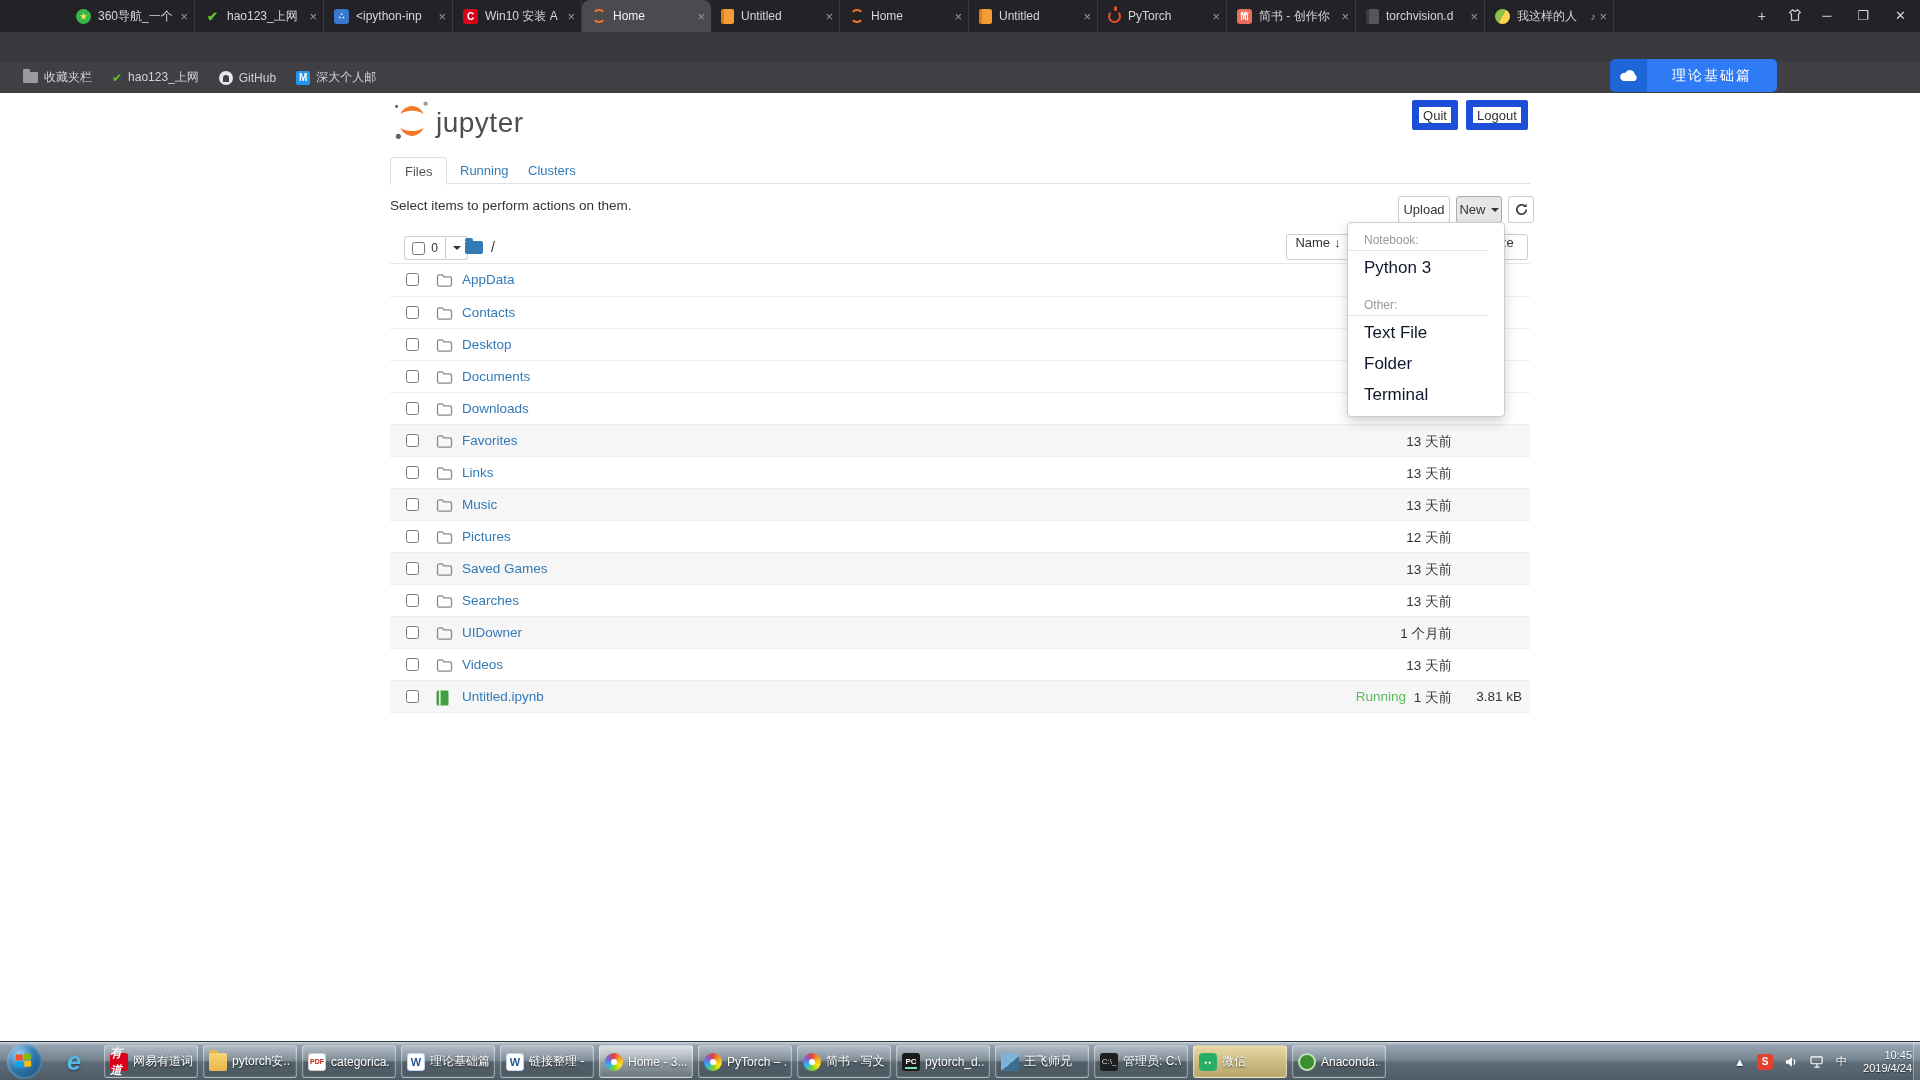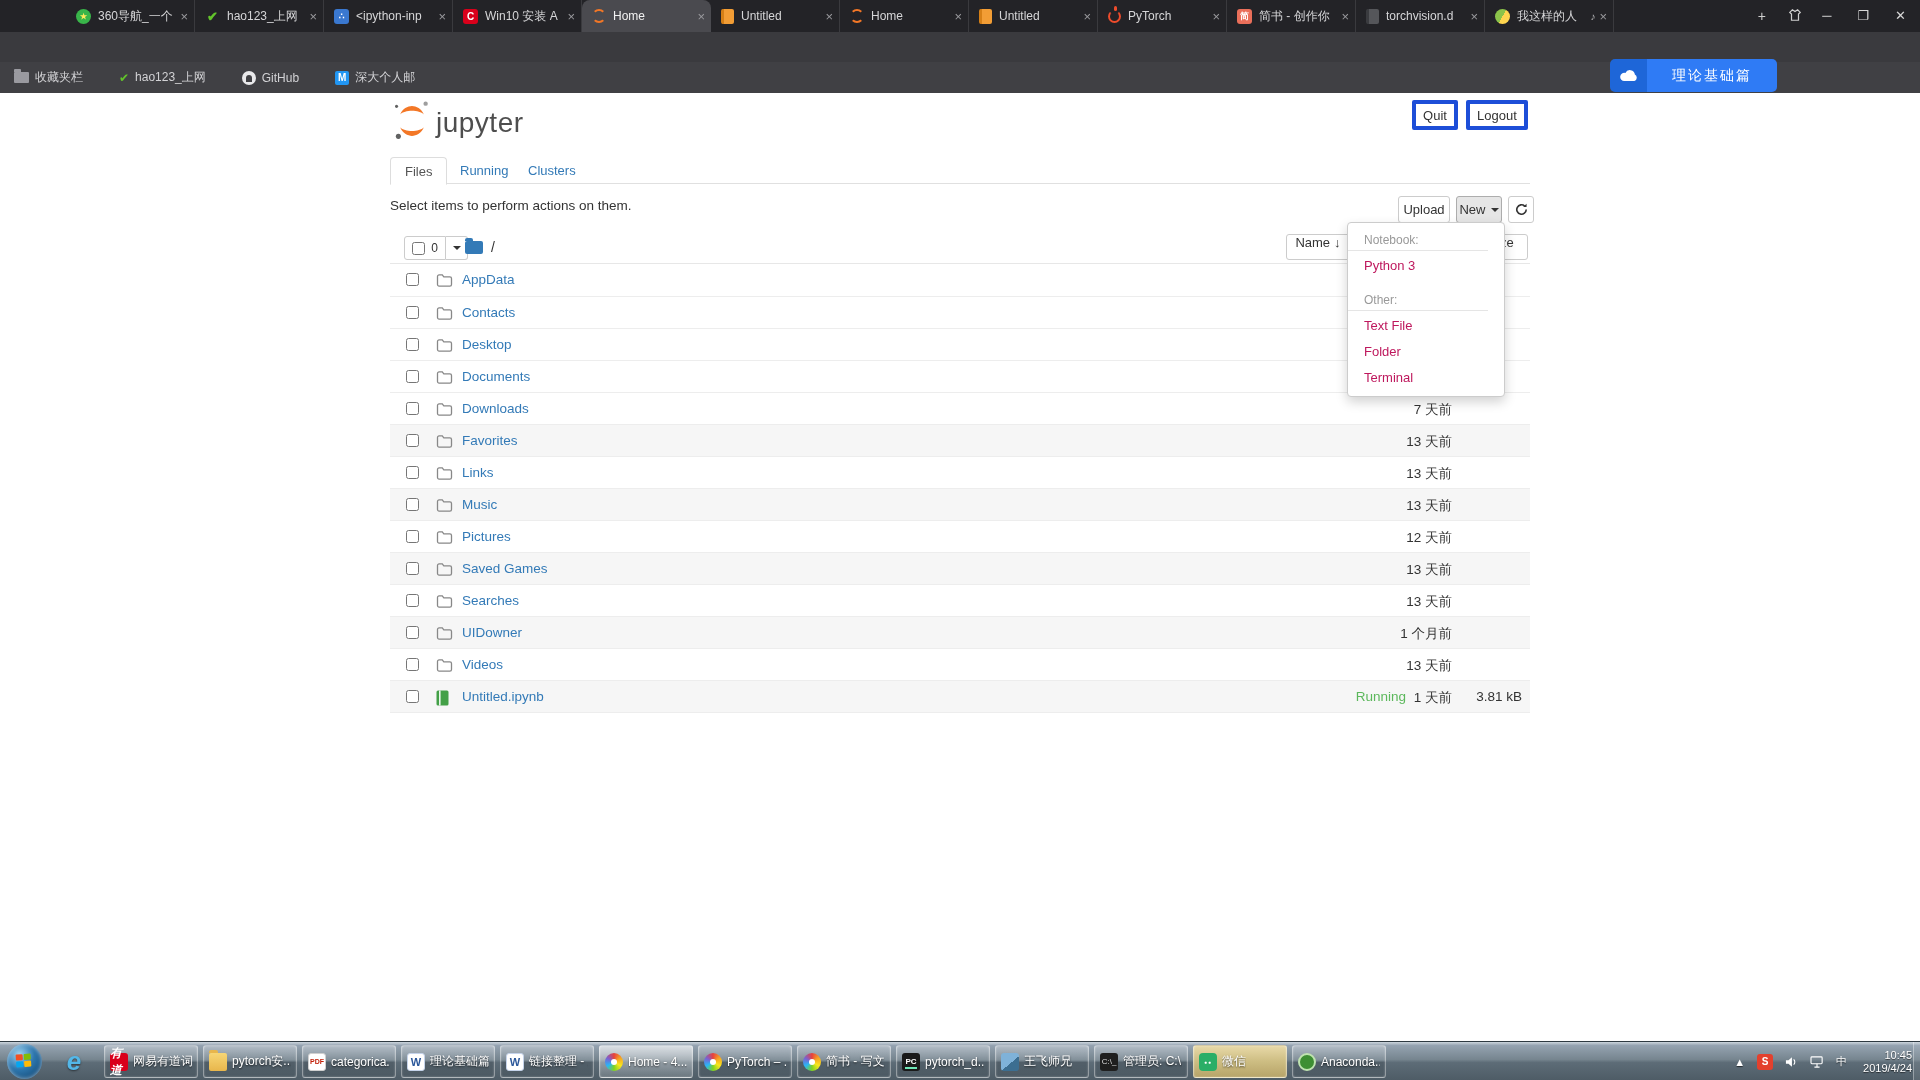--- a/index.html
+++ b/index.html
@@ -60,37 +60,37 @@
   #uploadtip { position:absolute; left:1610px; top:27px; height:33px; display:flex; z-index:9; }
   #uploadtip .cloudbox { width:37px; background:#1e66d8; border-radius:5px 0 0 5px; display:flex; align-items:center; justify-content:center; }
   #uploadtip .tipbody { width:130px; background:#2f7bf5; border-radius:0 5px 5px 0; color:#fff; font-size:14px;
     display:flex; align-items:center; justify-content:center; letter-spacing:2px; }
   #chrome-right { position:absolute; left:1815px; top:35px; display:flex; gap:20px; align-items:center; height:24px; }
   .gridic { width:16px; height:16px; display:grid; grid-template-columns:7px 7px; grid-template-rows:7px 7px; gap:2px; }
   .gridic i { border-radius:1px; }
   .gridic i:nth-child(1){background:#4a90d9;} .gridic i:nth-child(2){background:#37b24d;}
   .gridic i:nth-child(3){background:#f59f00;} .gridic i:nth-child(4){background:#e8590c;}
 
-  #bookbar { display:flex; align-items:center; gap:36px; padding-left:14px; font-size:12px; color:#d2d2d5; }
+  #bookbar { display:flex; align-items:center; gap:20px; padding-left:23px; font-size:12px; color:#d2d2d5; }
   .bm { display:flex; align-items:center; gap:6px; }
   .bm-folder { width:15px; height:11px; background:#9a9aa0; border-radius:1px; position:relative; }
   .bm-folder::before { content:""; position:absolute; left:0; top:-3px; width:7px; height:3px; background:#9a9aa0; border-radius:1px 1px 0 0; }
   .bm-check { color:#62c32b; font-size:12px; }
   .bm-gh { width:14px; height:14px; border-radius:50%; background:#e8e8ea; position:relative; }
   .bm-gh::after{content:""; position:absolute; left:4px; top:4px; width:6px; height:7px; background:#404044; border-radius:3px 3px 0 0;}
   .bm-m { width:14px; height:14px; border-radius:2px; background:#2196f3; color:#fff; font-size:10px; font-weight:bold;
     display:flex; align-items:center; justify-content:center; }
 
   
   #page { position:absolute; left:0; top:93px; width:1920px; height:948px; background:#fff; }
   #container { position:absolute; left:390px; top:0; width:1140px; height:948px; font-size:13px; color:#333; }
 
   #brand { position:absolute; left:2px; top:6px; display:flex; align-items:flex-end; }
   #brand .word { font-size:28px; color:#4e4e4e; letter-spacing:0.5px; margin-left:4px; margin-bottom:2px; }
-  .hbtn { position:absolute; top:7px; height:30px; border:4px solid #1d4ed8; border-radius:2px; background:#fff;
+  .hbtn { position:absolute; top:7px; height:30px; border:7px solid #1d4ed8; border-radius:2px; background:#fff;
     font-size:13px; color:#333; display:flex; align-items:center; justify-content:center; }
   #quit { left:1022px; width:46px; }
   #logout { left:1076px; width:62px; }
 
   #jtabs { position:absolute; left:0; top:64px; width:1140px; height:27px; border-bottom:1px solid #e0e0e0; }
   .jtab { position:absolute; top:0; height:27px; padding:0 14px; display:flex; align-items:center; font-size:13px; }
   .jtab.active { border:1px solid #ddd; border-bottom:1px solid #fff; border-radius:4px 4px 0 0; color:#555; background:#fff; height:28px; }
   .jtab.link { color:#337ab7; }
 
   #hint { position:absolute; left:0; top:105px; font-size:13.5px; color:#333; }
@@ -98,21 +98,21 @@
     font-size:13px; color:#333; display:flex; align-items:center; justify-content:center; gap:5px; }
   #upload { left:1008px; width:52px; }
   #newbtn { left:1066px; width:46px; background:#e6e6e6; border-color:#adadad; }
   .caret { width:0; height:0; border-left:4px solid transparent; border-right:4px solid transparent; border-top:4px solid #333; }
   #refresh { left:1118px; width:26px; }
 
   
   #newmenu { position:absolute; left:957px; top:129px; width:158px; background:#fff; border:1px solid #ccc;
     border-radius:4px; box-shadow:0 5px 12px rgba(0,0,0,.18); z-index:50; padding:5px 0; }
   .mhead { font-size:12px; color:#999; padding:5px 0 3px 16px; margin:0 16px 2px 0; border-bottom:1px solid #e5e5e5; }
-  .mitem { font-size:13px; color:#be185d; padding:5px 16px 6px 16px; }
+  .mitem { font-size:17px; color:#0f172a; padding:5px 16px 6px 16px; }
   .mdiv { height:9px; }
 
   
   #listhead { position:absolute; left:0; top:141px; width:1140px; height:30px; border-bottom:1px solid #e7e7e7; }
   .cbgroup { position:absolute; left:14px; top:2px; height:24px; display:flex; }
   .cbgroup .cbox { width:42px; height:24px; border:1px solid #ccc; border-radius:3px 0 0 3px; background:#fff;
     display:flex; align-items:center; justify-content:center; gap:6px; font-size:12px; color:#333; }
   .cbgroup .cbcaret { width:22px; height:24px; border:1px solid #ccc; border-left:none; border-radius:0 3px 3px 0;
     background:#fff; display:flex; align-items:center; justify-content:center; }
   input[type=checkbox]{ width:13px; height:13px; }
@@ -581,21 +581,21 @@
     <div class="tkb">
         <span class="tkic ic-word">W</span>
         <span class="lbl">理论基础篇...</span>
       </div>
     <div class="tkb">
         <span class="tkic ic-word">W</span>
         <span class="lbl">链接整理 - ...</span>
       </div>
     <div class="tkb active">
         <span class="tkic ic-360"></span>
-        <span class="lbl">Home - 4...</span>
+        <span class="lbl">Home - 3...</span>
       </div>
     <div class="tkb">
         <span class="tkic ic-360"></span>
         <span class="lbl">PyTorch – ...</span>
       </div>
     <div class="tkb">
         <span class="tkic ic-360"></span>
         <span class="lbl">简书 - 写文...</span>
       </div>
     <div class="tkb">

